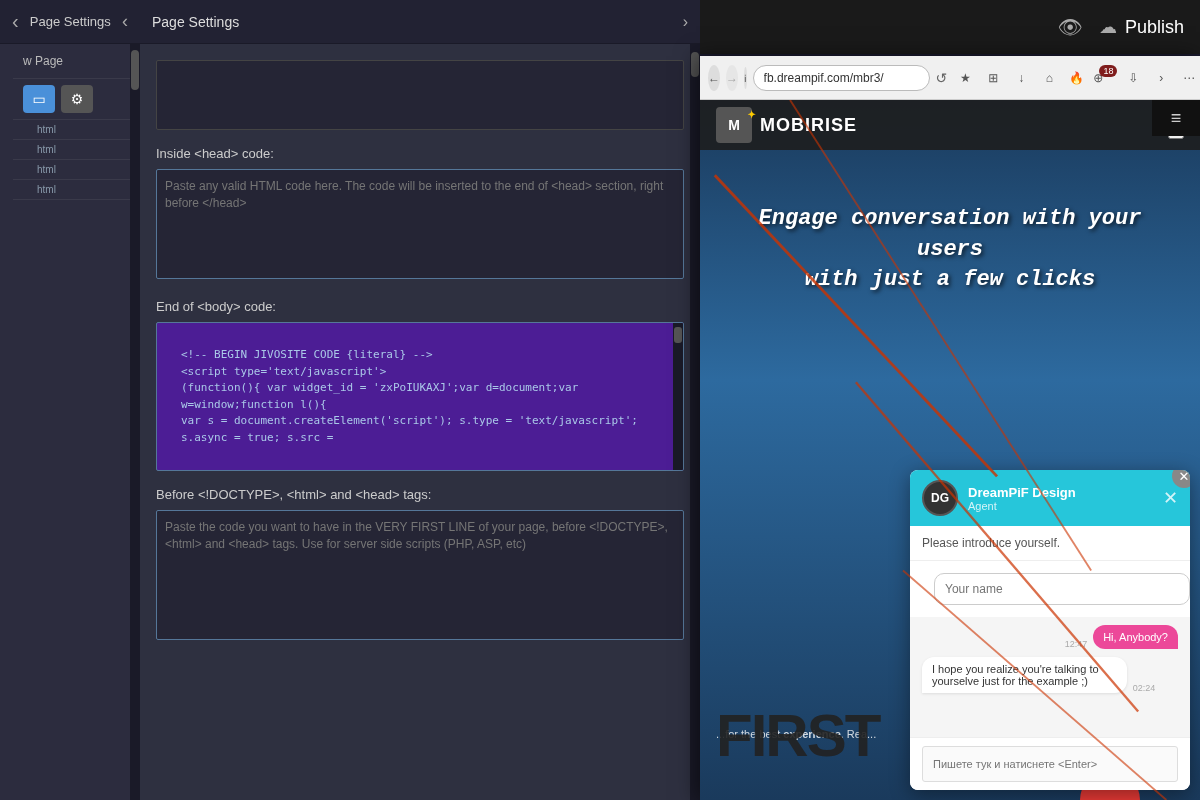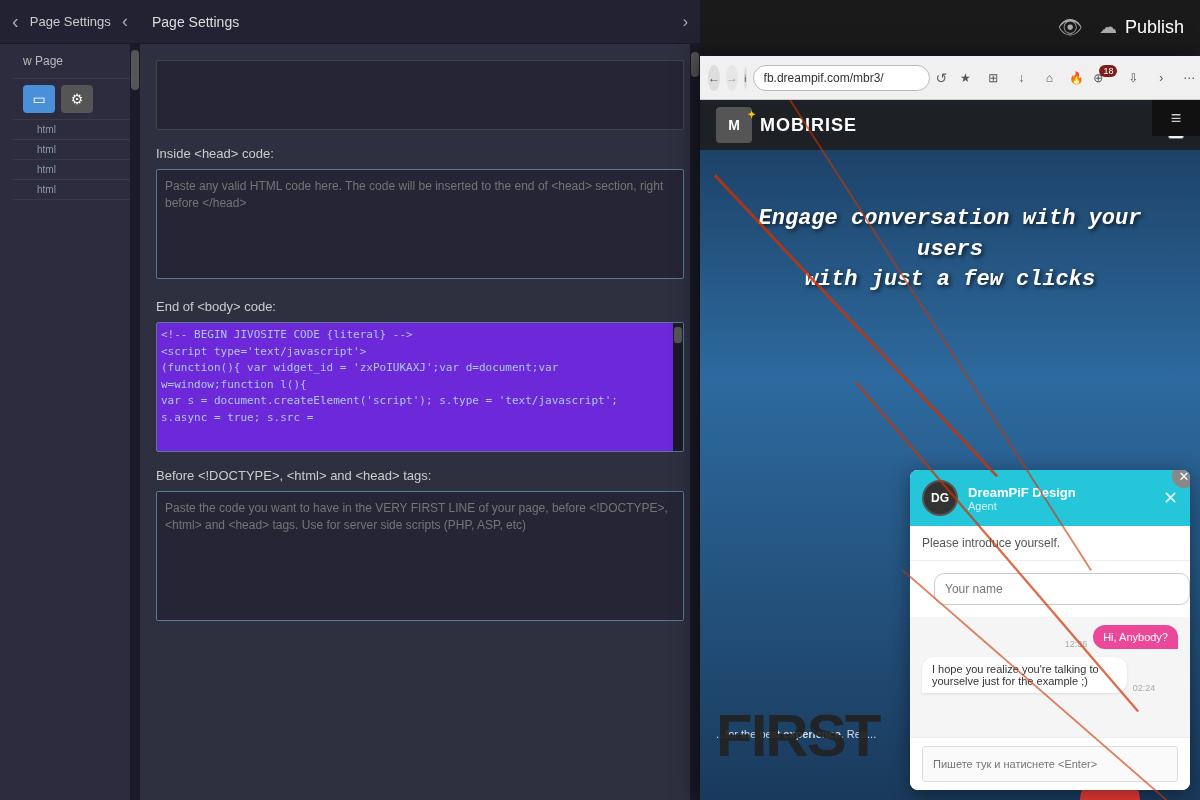--- a/index.html
+++ b/index.html
@@ -66,22 +66,22 @@
     }
 
     .ps-textarea {
       width: 100%; border: 1px solid #557799; background: #252535;
       color: #bbb; font-size: 12px; padding: 8px; border-radius: 2px;
       resize: none; font-family: Arial, sans-serif;
       line-height: 1.4;
     }
 
     .ps-code-box {
-      width: 100%; min-height: 130px; border: 1px solid #557799; background: #6d28d9;
-      color: #aac8e8; font-size: 11px; padding: 4px; border-radius: 2px;
+      width: 100%; min-height: 130px; border: 1px solid #557799; background: #4c1d95;
+      color: #aac8e8; font-size: 11px; padding: 24px; border-radius: 2px;
       font-family: monospace; line-height: 1.5; overflow-y: auto;
       position: relative;
     }
 
     .ps-before-textarea {
       width: 100%; height: 130px; border: 1px solid #557799; background: #252535;
       color: #667788; font-size: 12px; padding: 8px; border-radius: 2px;
       font-family: Arial, sans-serif; line-height: 1.4; resize: none;
     }
 
@@ -385,21 +385,21 @@
         <div class="chat-intro">Please introduce yourself.</div>
 
         <div style="padding: 4px 12px 4px; background:white;">
           <input type="text" class="chat-name-input" style="width: 100%; height: 32px; border: 1px solid rgb(204, 204, 204); border-radius: 10px; padding: 0px 10px; font-size: 12px; color: rgb(153, 153, 153);" placeholder="Your name">
         </div>
 
         <div class="chat-messages">
 
           <div class="chat-msg-row right">
             <div style="display:flex;flex-direction:column;align-items:flex-start;">
-              <span class="chat-time">12:36</span>
+              <span class="chat-time">12:47</span>
             </div>
             <div class="chat-bubble-right">Hi, Anybody?</div>
           </div>
 
           <div class="chat-msg-row">
             <div class="chat-bubble-left">I hope you realize you're talking to yourselve just for the example ;)</div>
             <span class="chat-time">02:24</span>
           </div>
         </div>
 

